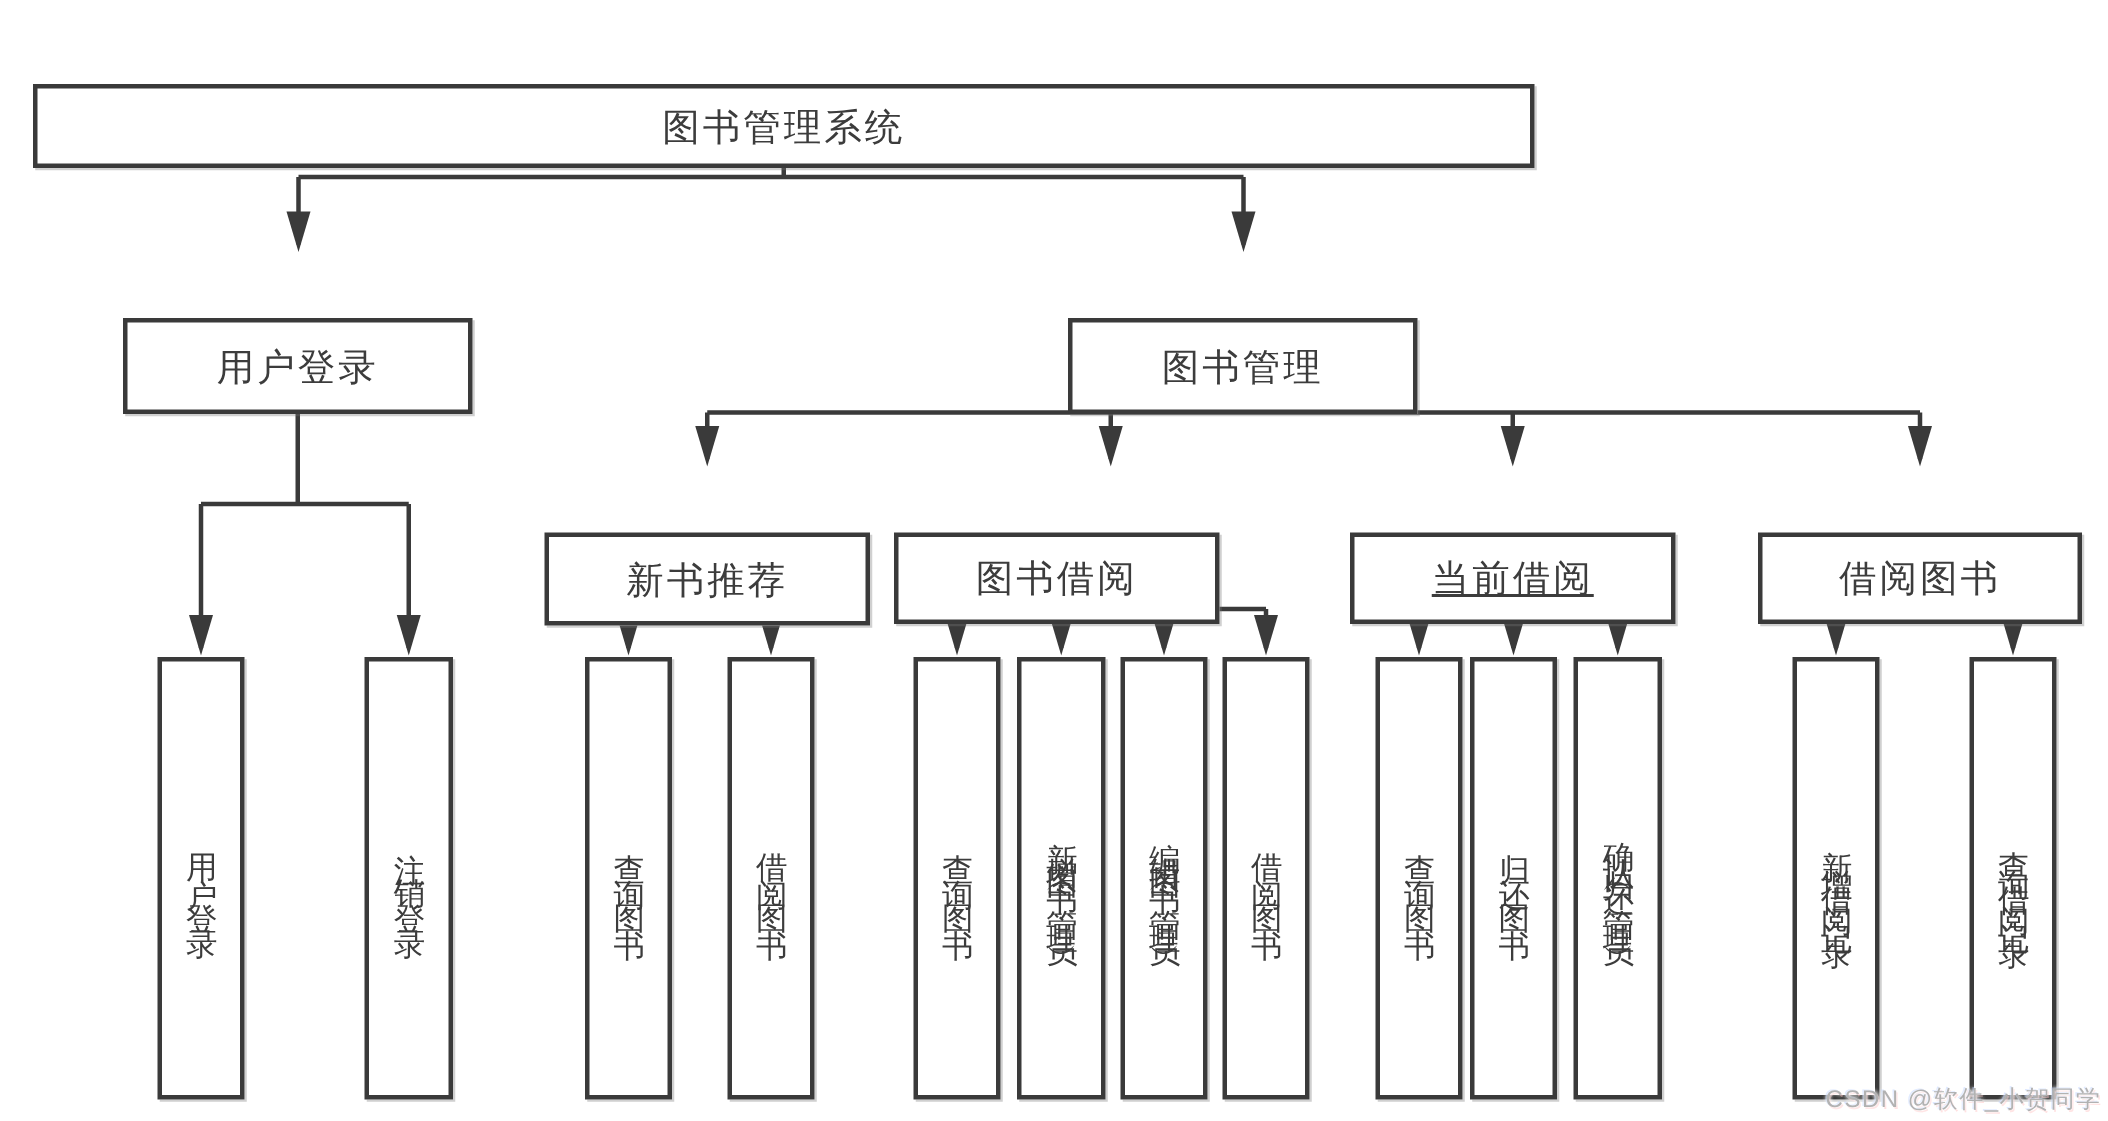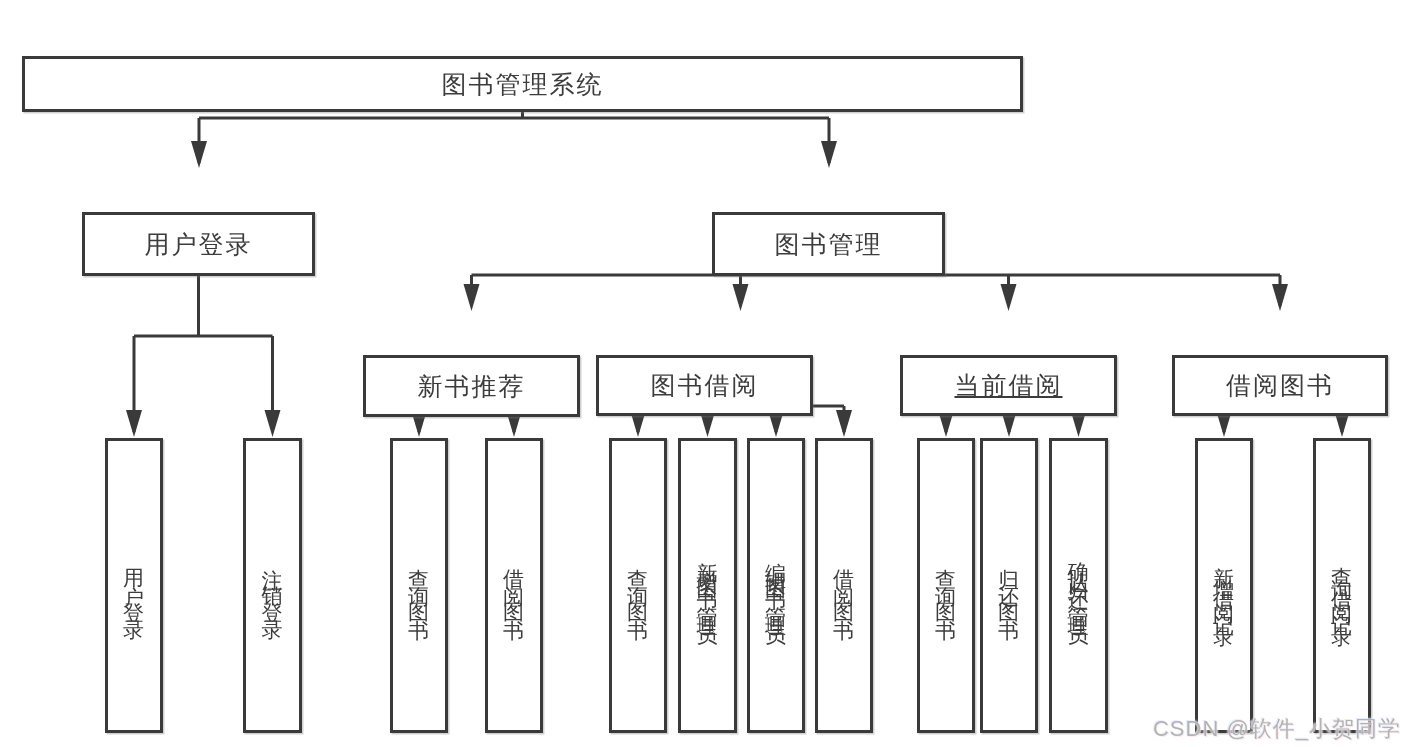--- a/index.html
+++ b/index.html
@@ -48,21 +48,21 @@
     font-size: 21px;
     line-height: 1;
   }
   .ls-lg { letter-spacing: 17px; }
   .ls-md { letter-spacing: 12px; }
   .ls-sm { letter-spacing: 9px; }
   .watermark {
     position: absolute;
     right: 4px;
     bottom: 3px;
-    font-size: 22px;
+    font-size: 16px;
     color: #b2b2b2;
     letter-spacing: 1px;
     white-space: nowrap;
     z-index: 3;
     text-shadow: 0 0 3px #ffffff, 0 0 3px #ffffff, 1px 1px 0 rgba(255,180,180,0.45), -1px -1px 0 rgba(160,190,255,0.45);
   }
 </style>
 </head>
 <body>
 

